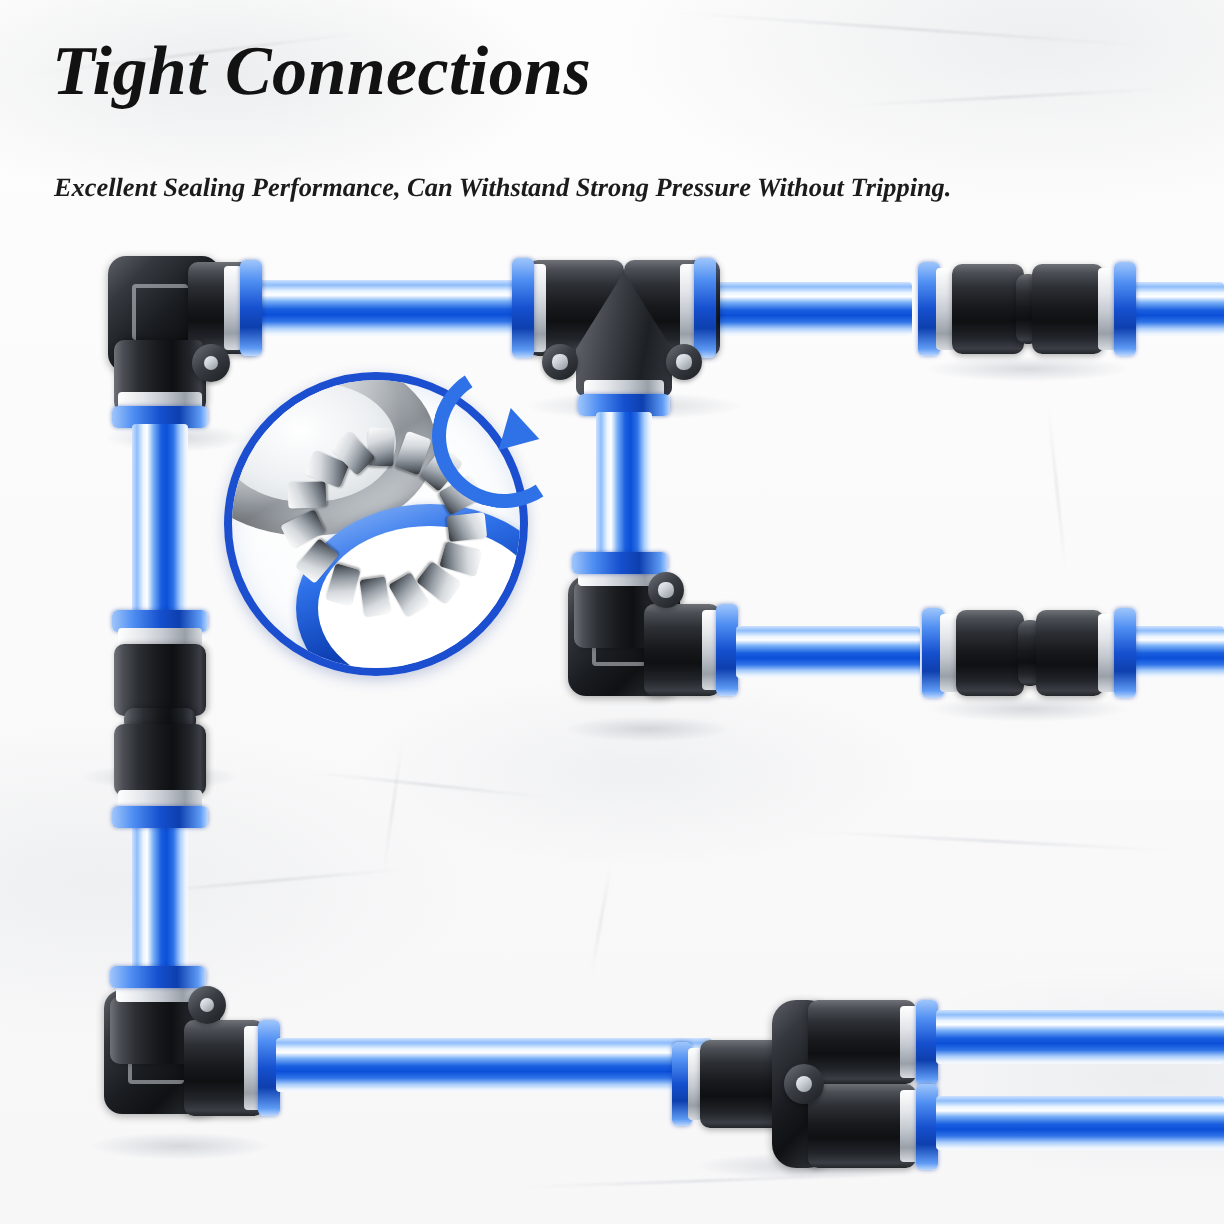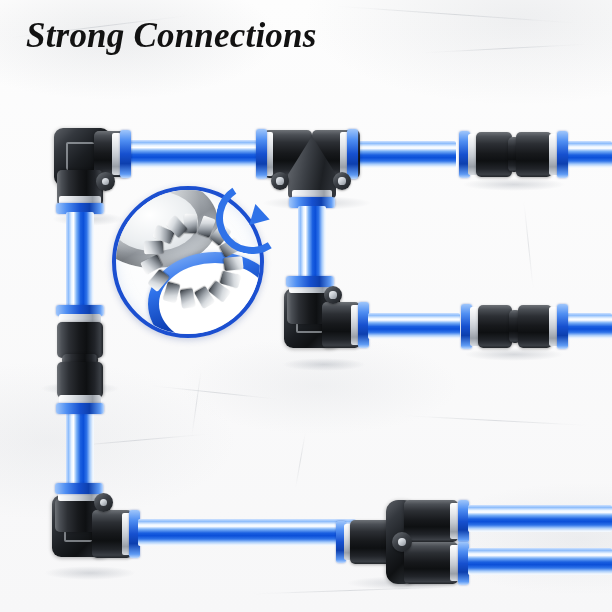--- a/index.html
+++ b/index.html
@@ -132,21 +132,22 @@
     <div class="vein" style="left:420px;top:48px;width:170px;transform:rotate(-3deg);"></div>
     <div class="vein" style="left:150px;top:392px;width:130px;transform:rotate(6deg);"></div>
     <div class="vein" style="left:60px;top:440px;width:150px;transform:rotate(-5deg);"></div>
     <div class="vein" style="left:400px;top:420px;width:190px;transform:rotate(3deg);"></div>
     <div class="vein" style="left:250px;top:590px;width:200px;transform:rotate(-2deg);"></div>
     <div class="vein2" style="left:196px;top:368px;height:70px;transform:rotate(8deg);"></div>
     <div class="vein2" style="left:528px;top:200px;height:90px;transform:rotate(-6deg);"></div>
     <div class="vein2" style="left:300px;top:430px;height:60px;transform:rotate(10deg);"></div>
   </div>
 
-  <div class="headline">Strong Connections</div>
+  <div class="headline">Tight Connections</div>
+  <div class="subline">Excellent Sealing Performance, Can Withstand Strong Pressure Without Tripping.</div>
 
   <div class="tube-h" style="left:128px;top:140px;width:140px;height:28px;"></div>
 
   <div class="tube-h" style="left:348px;top:141px;width:108px;height:27px;"></div>
 
   <div class="tube-h" style="left:550px;top:141px;width:62px;height:27px;"></div>
 
   <div class="shadow" style="left:52px;top:212px;width:72px;height:14px;"></div>
   <div>
     <div class="elbow-corner" style="left:54px;top:128px;width:56px;height:58px;"></div>

